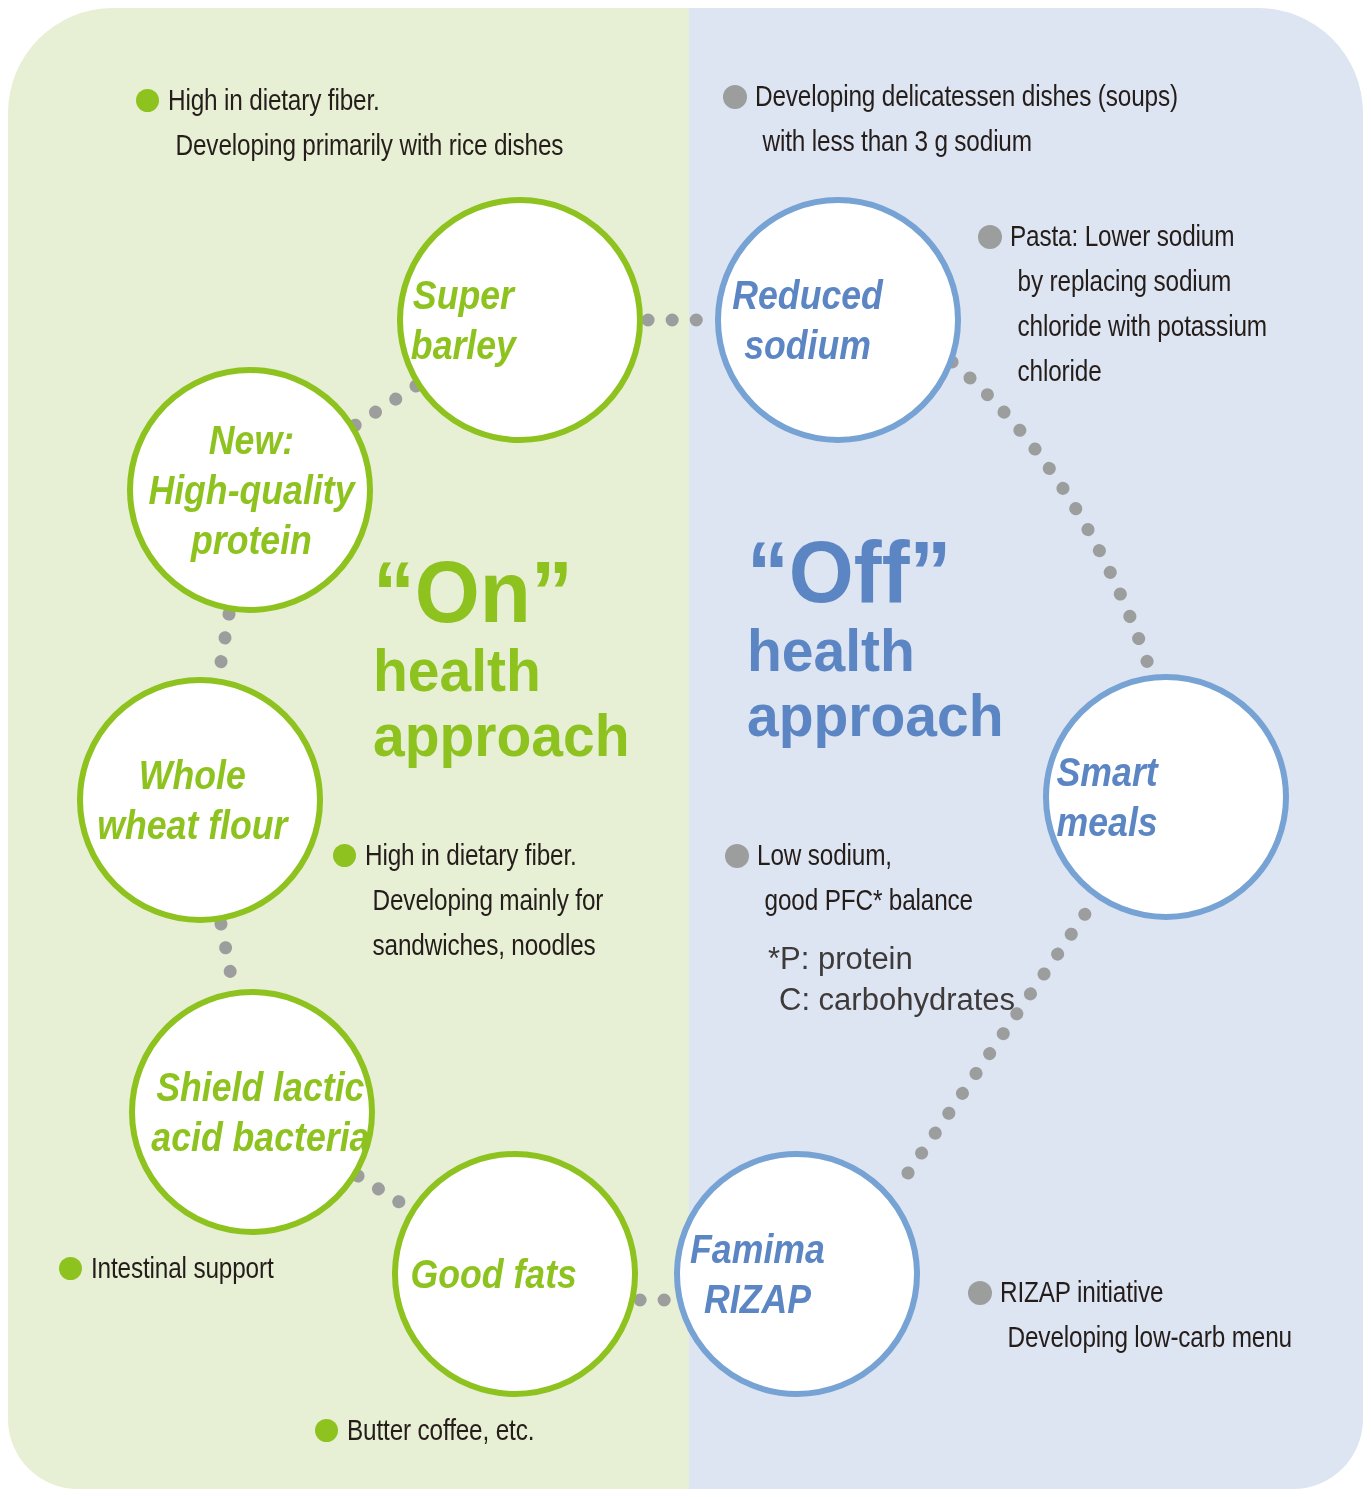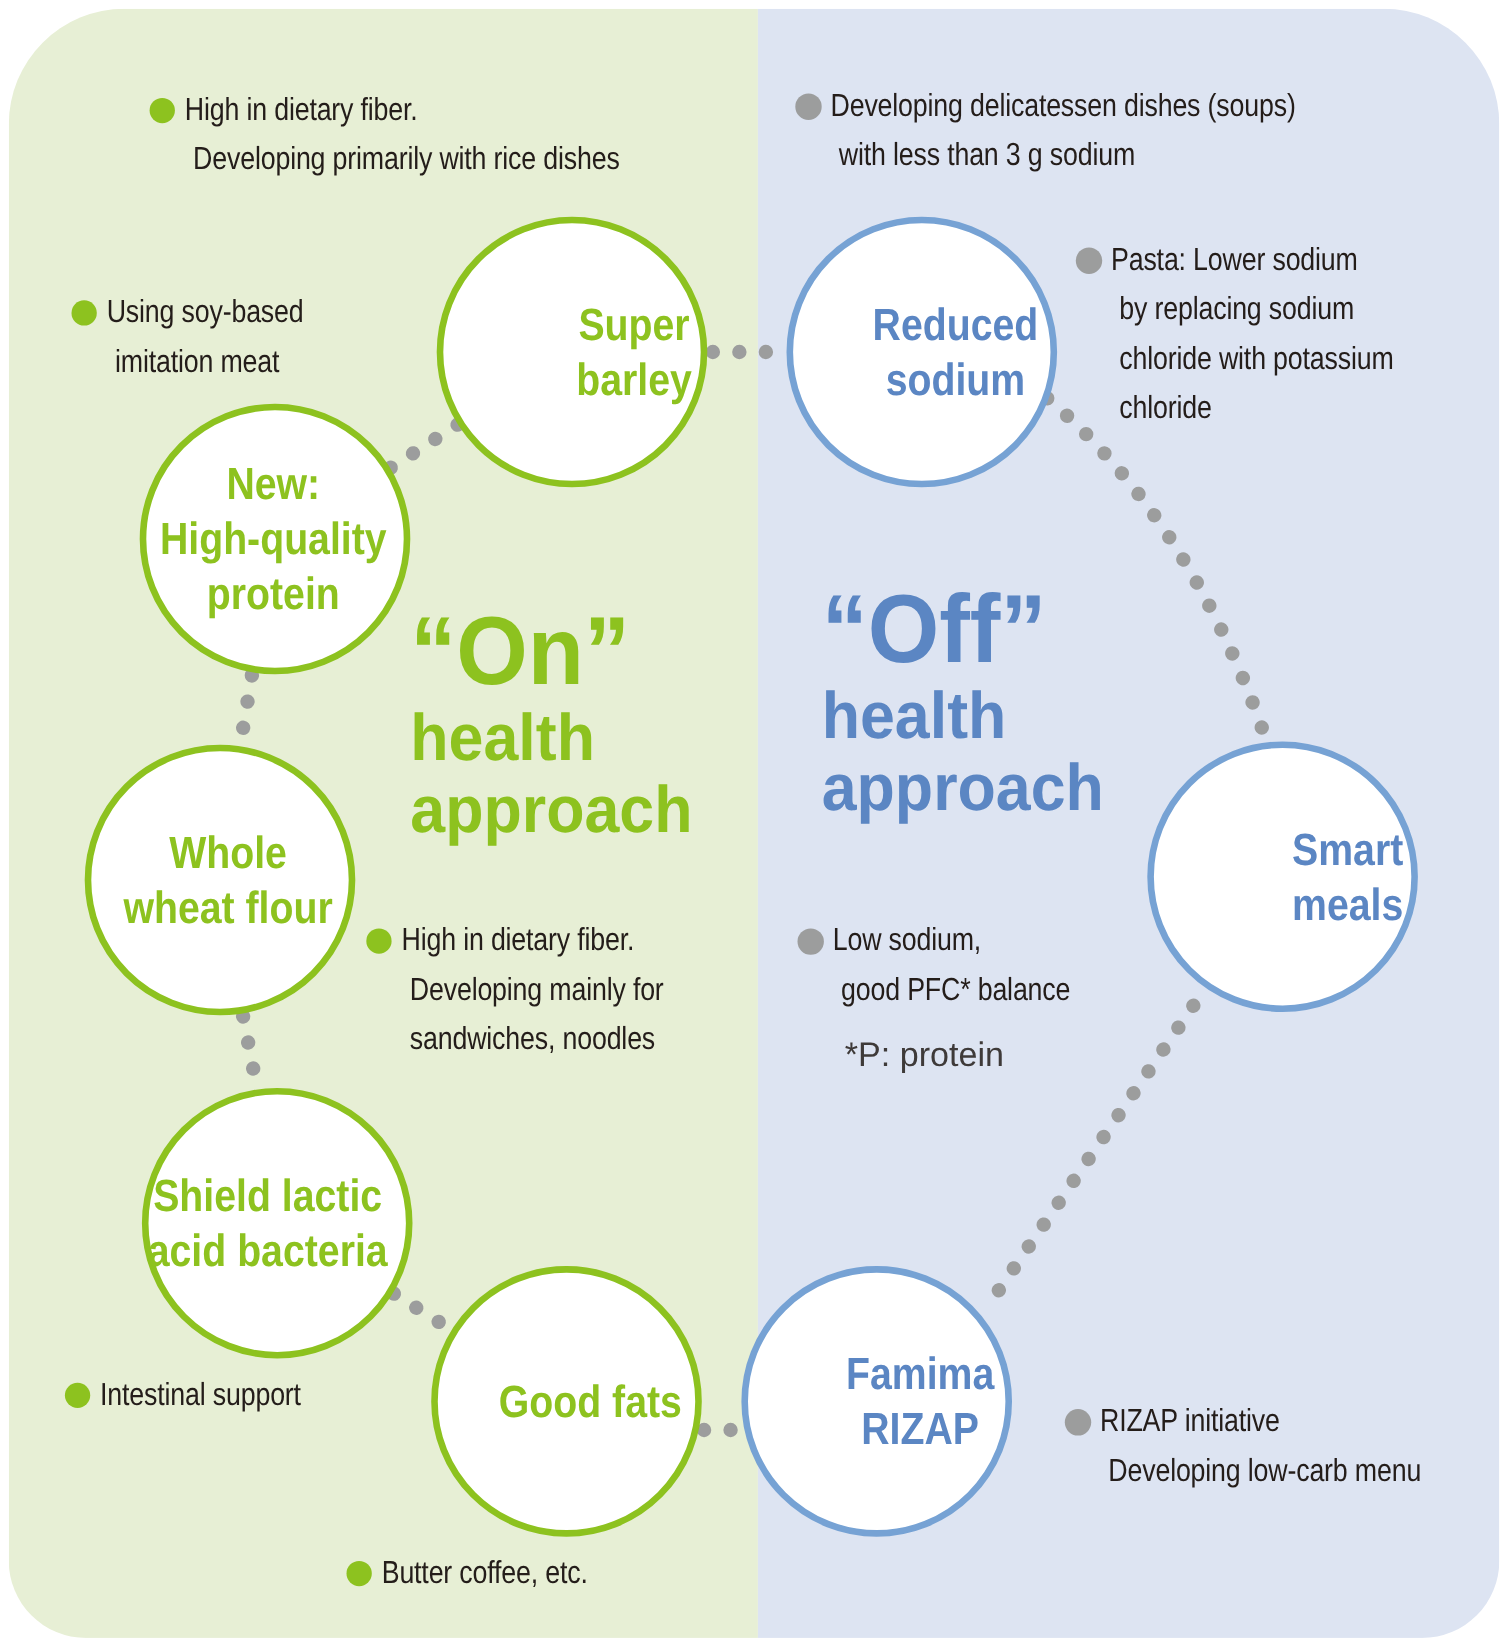--- a/index.html
+++ b/index.html
@@ -14,21 +14,21 @@
   }
   .half { position:absolute; top:0; height:100%; }
   .half.on  { left:0; width:681px; background:var(--green_bg,#e7efd5); }
   .half.off { left:681px; width:674px; background:var(--blue_bg,#dde4f2); }
 
   .connectors { position:absolute; left:0; top:0; width:1371px; height:1497px; }
 
   .circle {
     position:absolute; width:246px; height:246px; border-radius:50%;
     background:#ffffff; box-sizing:border-box;
-    display:flex; align-items:center; justify-content:flex-end; text-align:center;
+    display:flex; align-items:center; justify-content:flex-start; text-align:center;font-style:italic;
   }
   .circle.on  { border:6px solid var(--green,#8dc21f); }
   .circle.off { border:6px solid var(--blue_border,#76a2d4); }
   .circle-label { font-weight:bold; font-size:41px; line-height:50px; transform:scaleX(0.87); white-space:nowrap; }
   .circle.on  .circle-label { color:var(--green,#8dc21f); }
   .circle.off .circle-label { color:var(--blue_text,#5b86c3); }
 
   .title { position:absolute; font-weight:bold; white-space:nowrap; }
   .title.on  { left:373px; top:546px; color:var(--green,#8dc21f); }
   .title.off { left:747px; top:526px; color:var(--blue_text,#5b86c3); }
@@ -132,27 +132,20 @@
     <div class="t-small">approach</div>
   </div>
 
   <div class="note on" style="left:168px;top:78px;">
     <span class="bullet"></span>
     <div class="lines">
       <div>High in dietary fiber.</div>
       <div>Developing primarily with rice dishes</div>
     </div>
   </div>
-  <div class="note on" style="left:97px;top:262px;">
-    <span class="bullet"></span>
-    <div class="lines">
-      <div>Using soy-based</div>
-      <div>imitation meat</div>
-    </div>
-  </div>
   <div class="note on" style="left:365px;top:833px;">
     <span class="bullet"></span>
     <div class="lines">
       <div>High in dietary fiber.</div>
       <div>Developing mainly for</div>
       <div>sandwiches, noodles</div>
     </div>
   </div>
   <div class="note on" style="left:91px;top:1246px;">
     <span class="bullet"></span>
@@ -192,15 +185,16 @@
   <div class="note off" style="left:1000px;top:1270px;">
     <span class="bullet"></span>
     <div class="lines">
       <div>RIZAP initiative</div>
       <div>Developing low-carb menu</div>
     </div>
   </div>
 
   <div class="footnote">
     <div>*P: protein</div>
+    <div>C: carbohydrates</div>
   </div>
 
 </div>
 
 </body></html>

